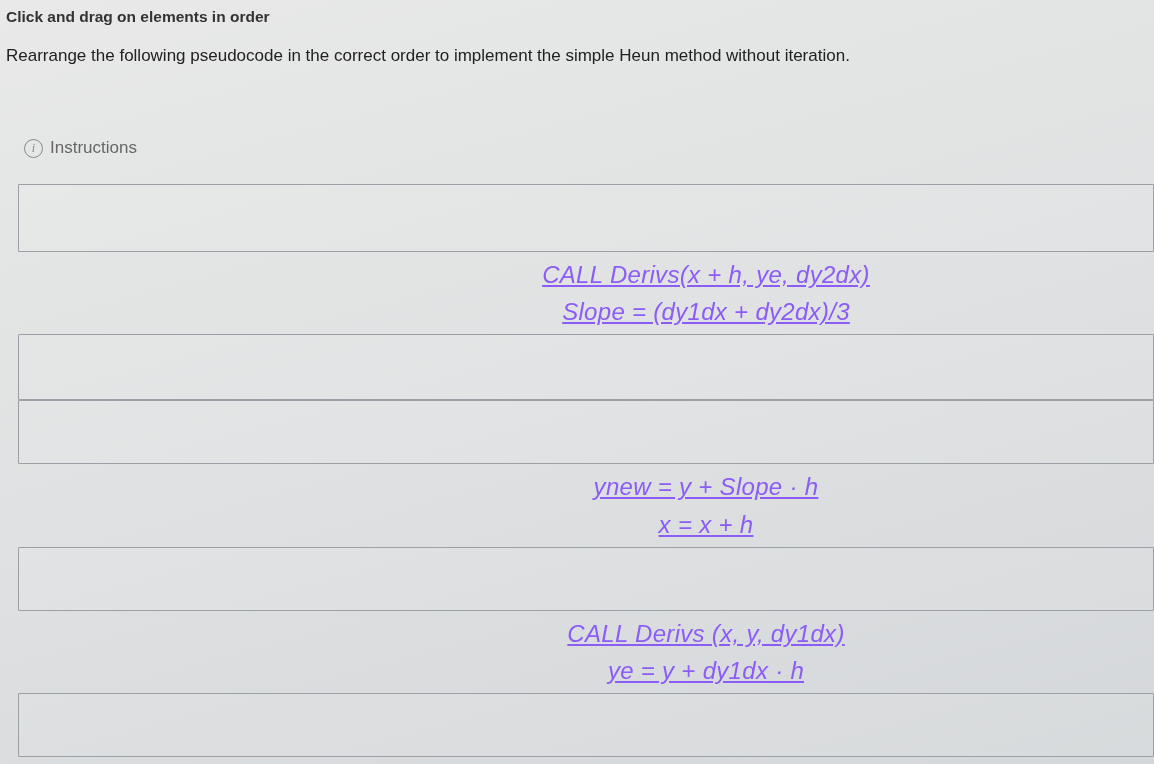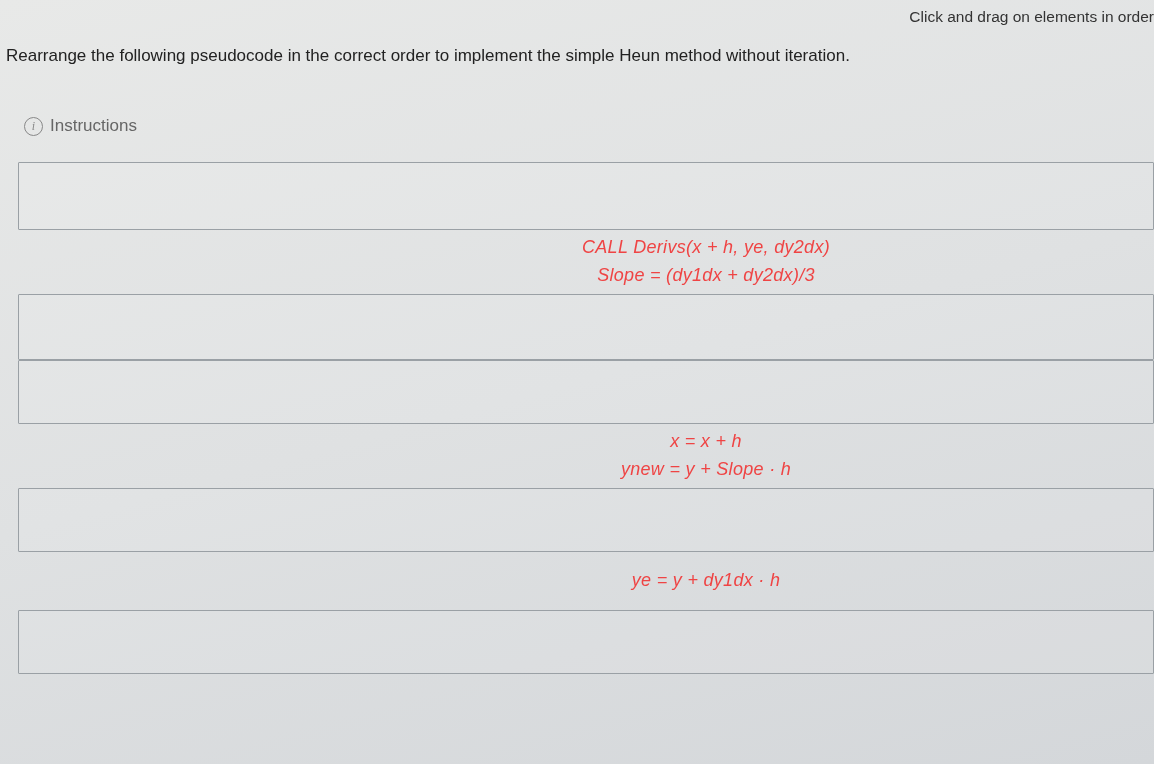--- a/index.html
+++ b/index.html
@@ -10,27 +10,26 @@
       min-height: 764px;
       color: #333;
     }
     .container {
       padding: 8px 0 20px 6px;
     }
     .hint {
       font-size: 15.5px;
       color: #333;
       margin-bottom: 20px;
-      font-weight: 400;
-      text-align: right;
+      font-weight: 700;
     }
     .prompt {
       font-size: 17px;
       color: #222;
-      margin-bottom: 50px;
+      margin-bottom: 72px;
       font-weight: 400;
     }
     .instructions {
       display: inline-flex;
       align-items: center;
       gap: 7px;
       color: #666;
       font-size: 17px;
       margin-left: 18px;
       margin-bottom: 26px;
@@ -75,24 +74,25 @@
       min-height: 38px;
     }
     .gap.double {
       min-height: 58px;
       padding-top: 4px;
       padding-bottom: 4px;
     }
     .code-line {
       font-style: italic;
       font-family: "Helvetica Neue", Helvetica, Arial, sans-serif;
-      color: #ef4444;
-      font-size: 18px;
+      color: #8b5cf6;
+      font-size: 24px;
       line-height: 1.55;
       letter-spacing: 0.3px;
+      text-decoration: underline;
     }
     .slot1 { height: 66px; }
     .slot2 { height: 64px; }
     .slot3 { height: 62px; }
     .slot4 { height: 58px; }
     .slot5 { height: 52px; }
   </style>
 </head>
 <body>
 
@@ -113,28 +113,29 @@
         <div class="code-line">CALL Derivs(x + h, ye, dy2dx)</div>
         <div class="code-line">Slope = (dy1dx + dy2dx)/3</div>
       </div>
     </div>
 
     <div class="slot slot2"></div>
 
     <div class="slot slot3"></div>
     <div class="gap double">
       <div>
+        <div class="code-line">ynew = y + Slope · h</div>
         <div class="code-line">x = x + h</div>
-        <div class="code-line">ynew = y + Slope · h</div>
       </div>
     </div>
 
     <div class="slot slot4"></div>
     <div class="gap double">
       <div>
+        <div class="code-line">CALL Derivs (x, y, dy1dx)</div>
         <div class="code-line">ye = y + dy1dx · h</div>
       </div>
     </div>
 
     <div class="slot slot5"></div>
 
   </div>
 </div>
 
 </body></html>

